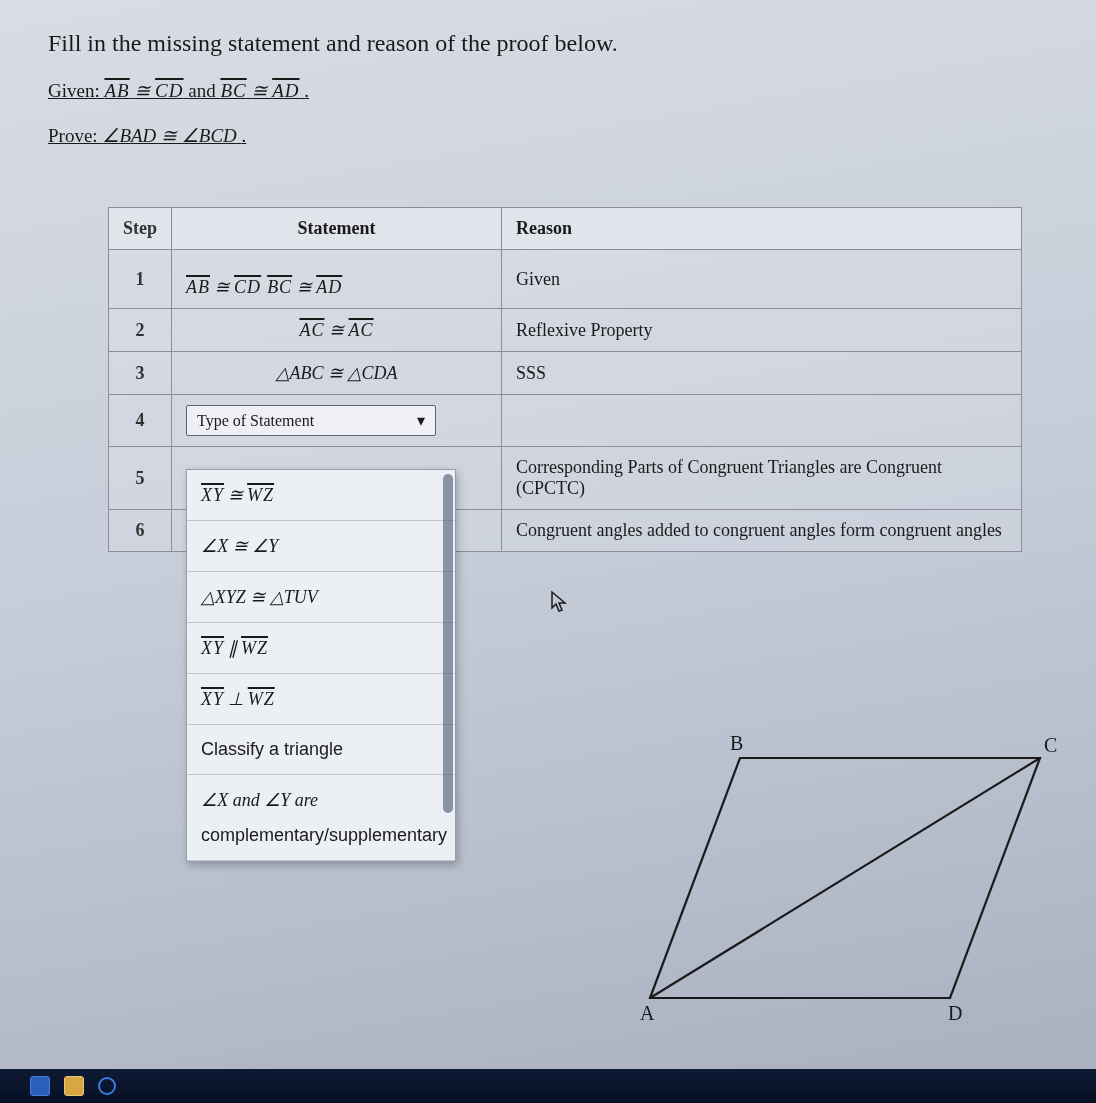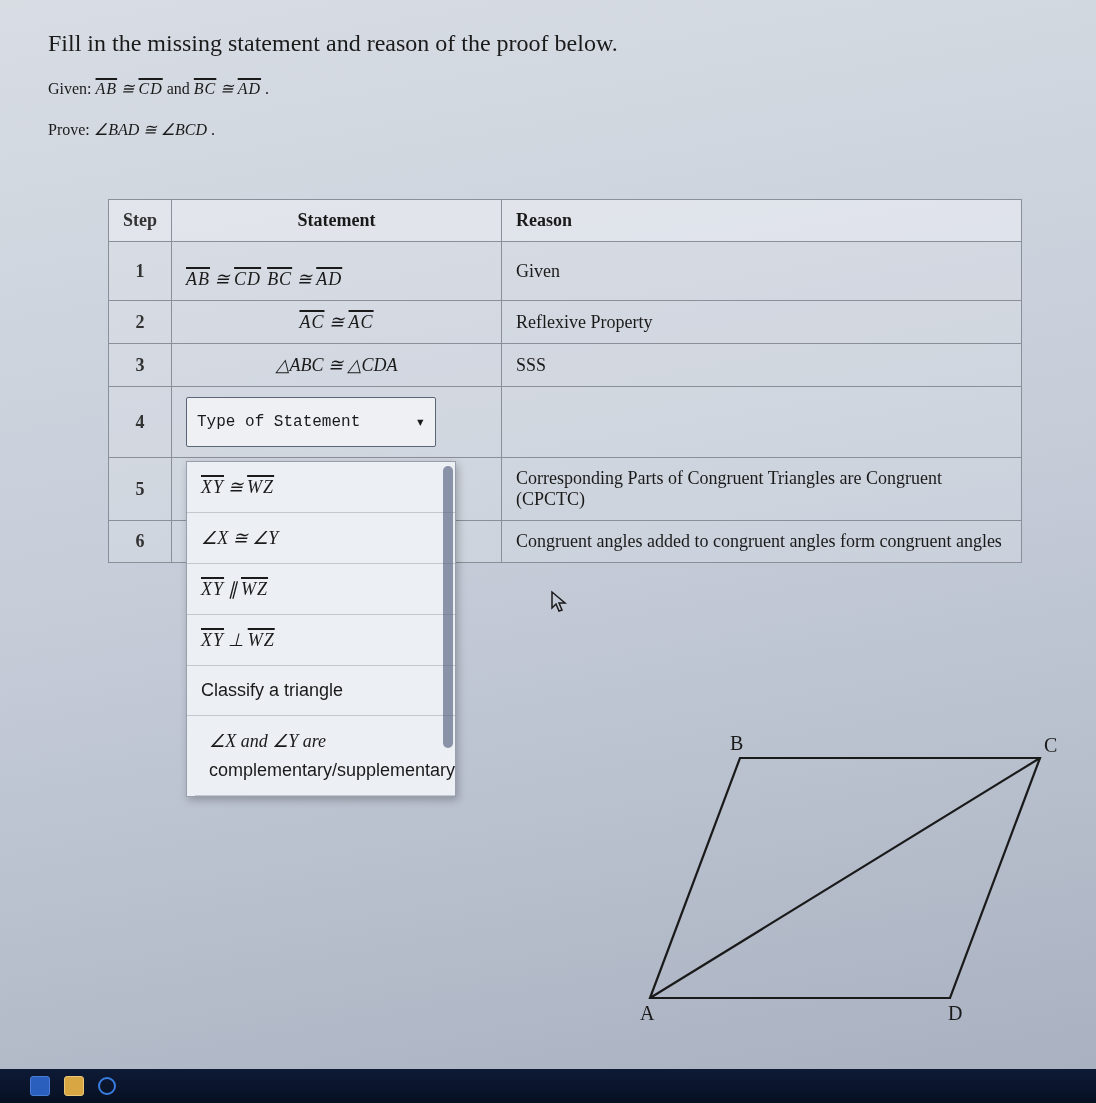--- a/index.html
+++ b/index.html
@@ -17,22 +17,23 @@
     padding: 30px 48px 20px 48px;
     width: 100%;
     height: 100%;
     position: relative;
   }
   .instruction {
     font-size: 24px;
     margin-bottom: 22px;
   }
   .given, .prove {
-    font-size: 16px;
+    font-size: 19px;
     margin-bottom: 22px;
+    text-decoration: underline;
   }
   .overline {
     text-decoration: overline;
     text-decoration-thickness: 1.5px;
     letter-spacing: 1px;
   }
   .proof-area {
     margin-top: 60px;
     margin-left: 60px;
     position: relative;
@@ -54,28 +55,28 @@
   }
   .step-col { width: 60px; text-align: center !important; font-weight: bold; color:#333;}
   .stmt-col { width: 330px; text-align: center; }
   .reason-col { width: 520px; text-align: left; }
   .math { font-style: italic; font-family: 'Times New Roman', serif;}
   .stacked { display:flex; flex-direction:row; gap:6px; align-items:center;margin-top:16px;}
   .type-dropdown {
     width: 250px;
     border: 1px solid #5a6578;
     background: #eef0f4;
-    padding: 14px 10px;
+    padding: 5px 10px;
     font-size: 16px;
     color: #1a1a1a;
     display: flex;
     justify-content: space-between;
     align-items: center;
     border-radius: 2px;
-    font-family: Liberation Mono, monospace;
+    font-family: Liberation Serif, serif;
     cursor: pointer;
   }
   .dropdown-panel {
     position: absolute;
     left: 78px;
     top: 262px;
     width: 270px;
     background: #eceff4;
     border: 1px solid #98a0ae;
     box-shadow: 2px 3px 8px rgba(0,0,0,0.25);
@@ -234,32 +235,33 @@
     </tbody>
       </table>
 
     <div class="dropdown-panel">
       <div class="opt math">
         <span class="overline">XY</span>
         <span> ≅ </span>
         <span class="overline">WZ</span>
       </div>
       <div class="opt math">∠X ≅ ∠Y</div>
+      <div class="opt math">△XYZ ≅ △TUV</div>
       <div class="opt math">
         <span class="overline">XY</span>
         <span> ∥ </span>
         <span class="overline">WZ</span>
       </div>
       <div class="opt math">
         <span class="overline">XY</span>
         <span> ⊥ </span>
         <span class="overline">WZ</span>
       </div>
       <div class="opt" style="font-family:Arial,sans-serif;">Classify a triangle</div>
-      <div class="opt" style="font-family:Arial,sans-serif; flex-direction:column; align-items:flex-start; gap:8px;margin-left:8px;">
+      <div class="opt" style="font-family:Arial,sans-serif; flex-direction:column; align-items:flex-start; gap:14px;">
         <span class="math">∠X and ∠Y are</span>
         <span>complementary/supplementary</span>
       </div>
       <div class="scrollbar"></div>
     </div>
 
   </div>
 
   <span class="cursor-icon">
     <svg width="20" height="24" viewBox="0 0 20 24">

